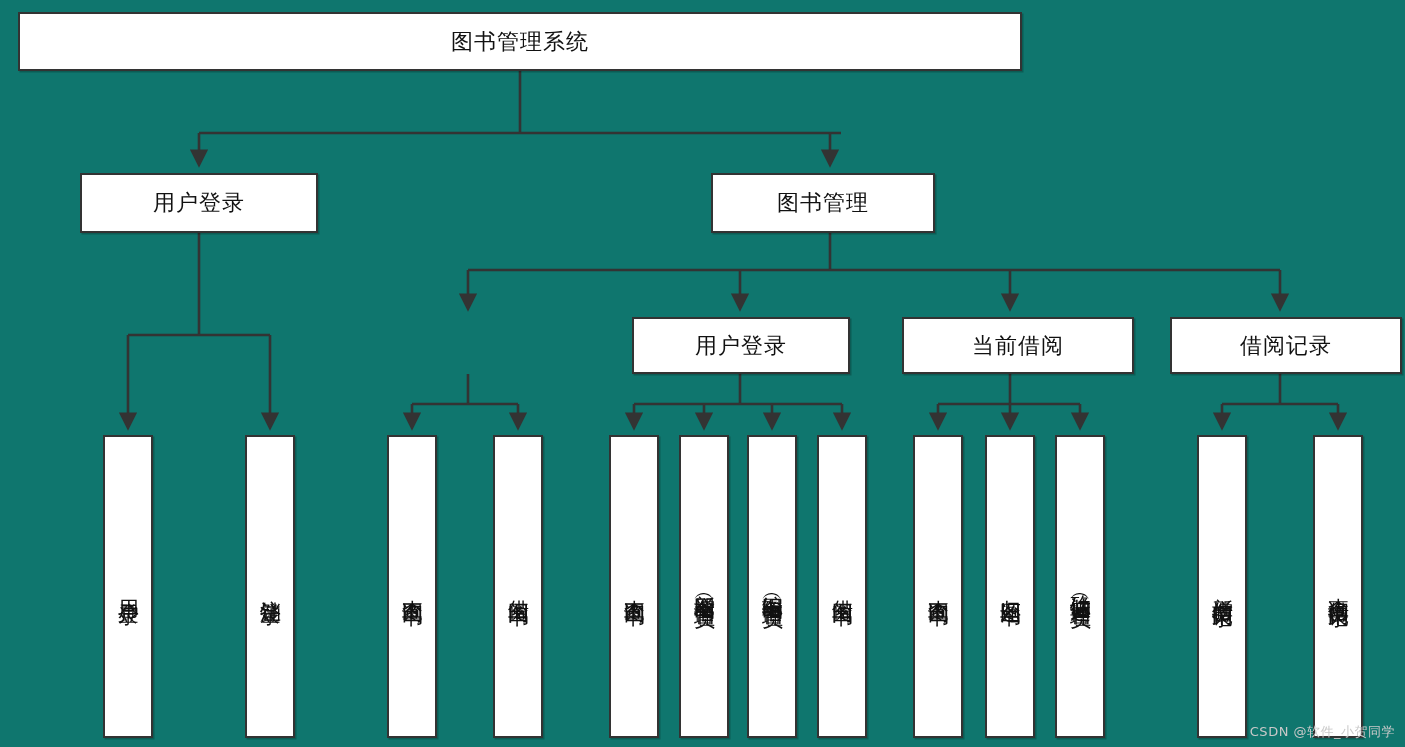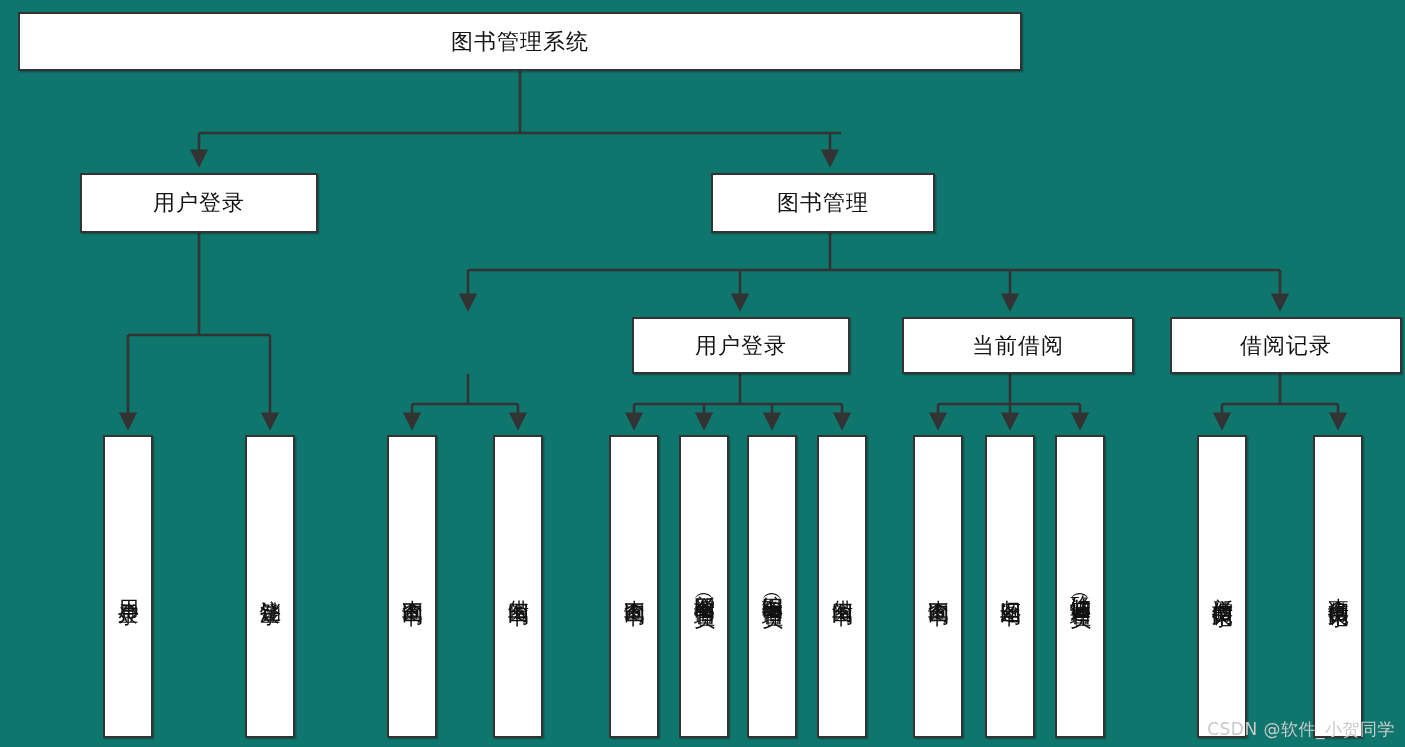--- a/index.html
+++ b/index.html
@@ -57,21 +57,21 @@
   .node-v .vtext {
     writing-mode: vertical-rl;
     text-orientation: upright;
     display: block;
     max-height: 100%;
   }
   #watermark {
     position: absolute;
     right: 10px;
     bottom: 6px;
-    font-size: 17px;
+    font-size: 13px;
     color: #c9c9c9;
     letter-spacing: 0.5px;
     white-space: nowrap;
     z-index: 5;
   }
 </style>
 </head>
 <body>
 
 <div id="canvas">

